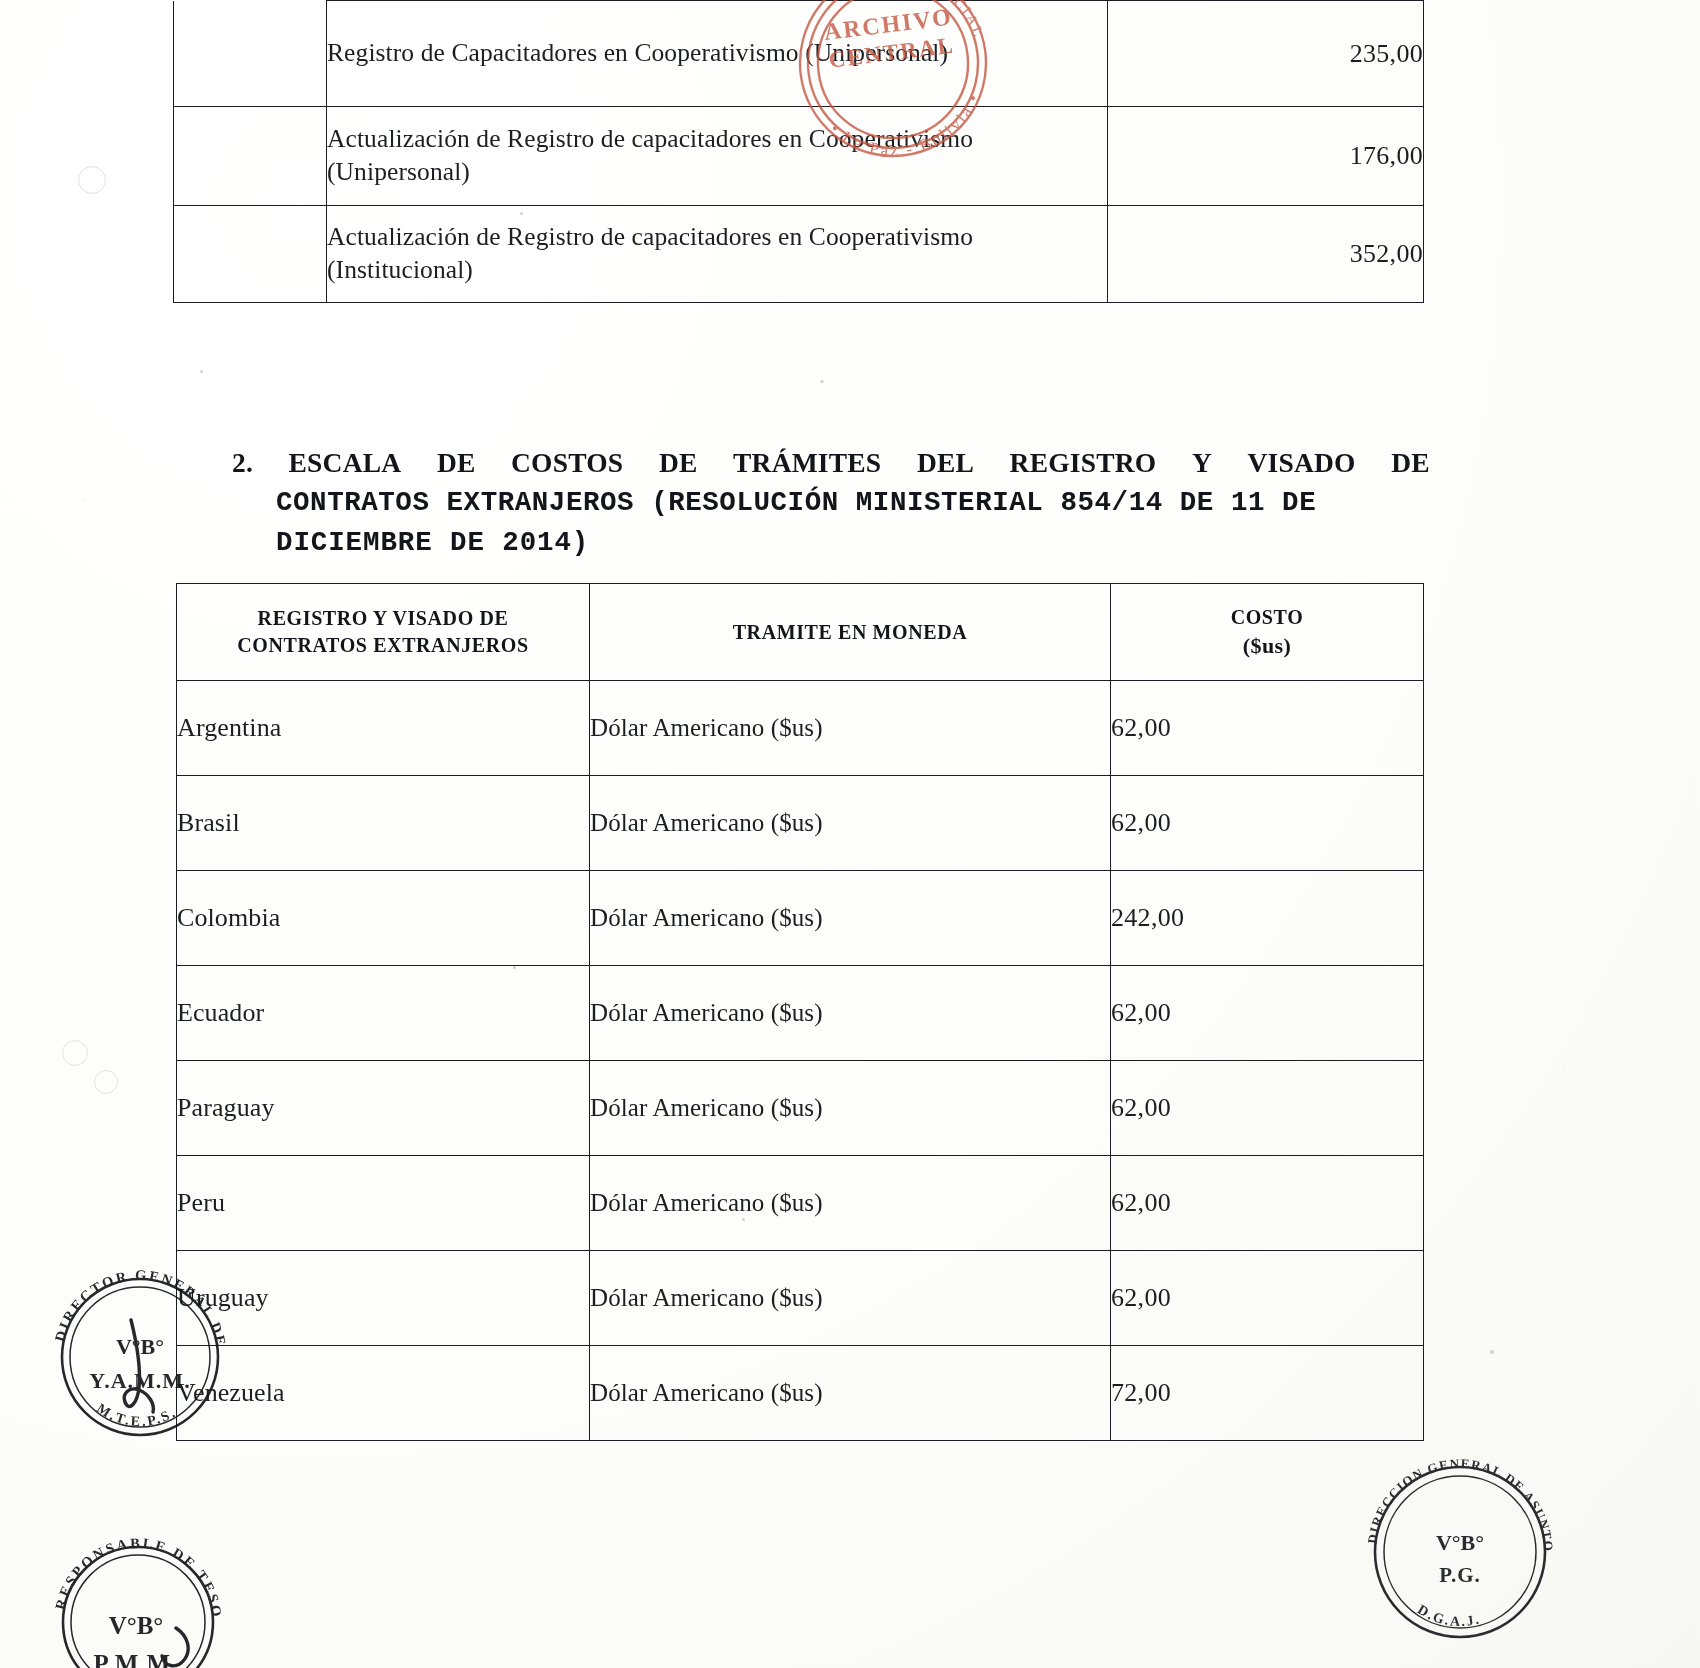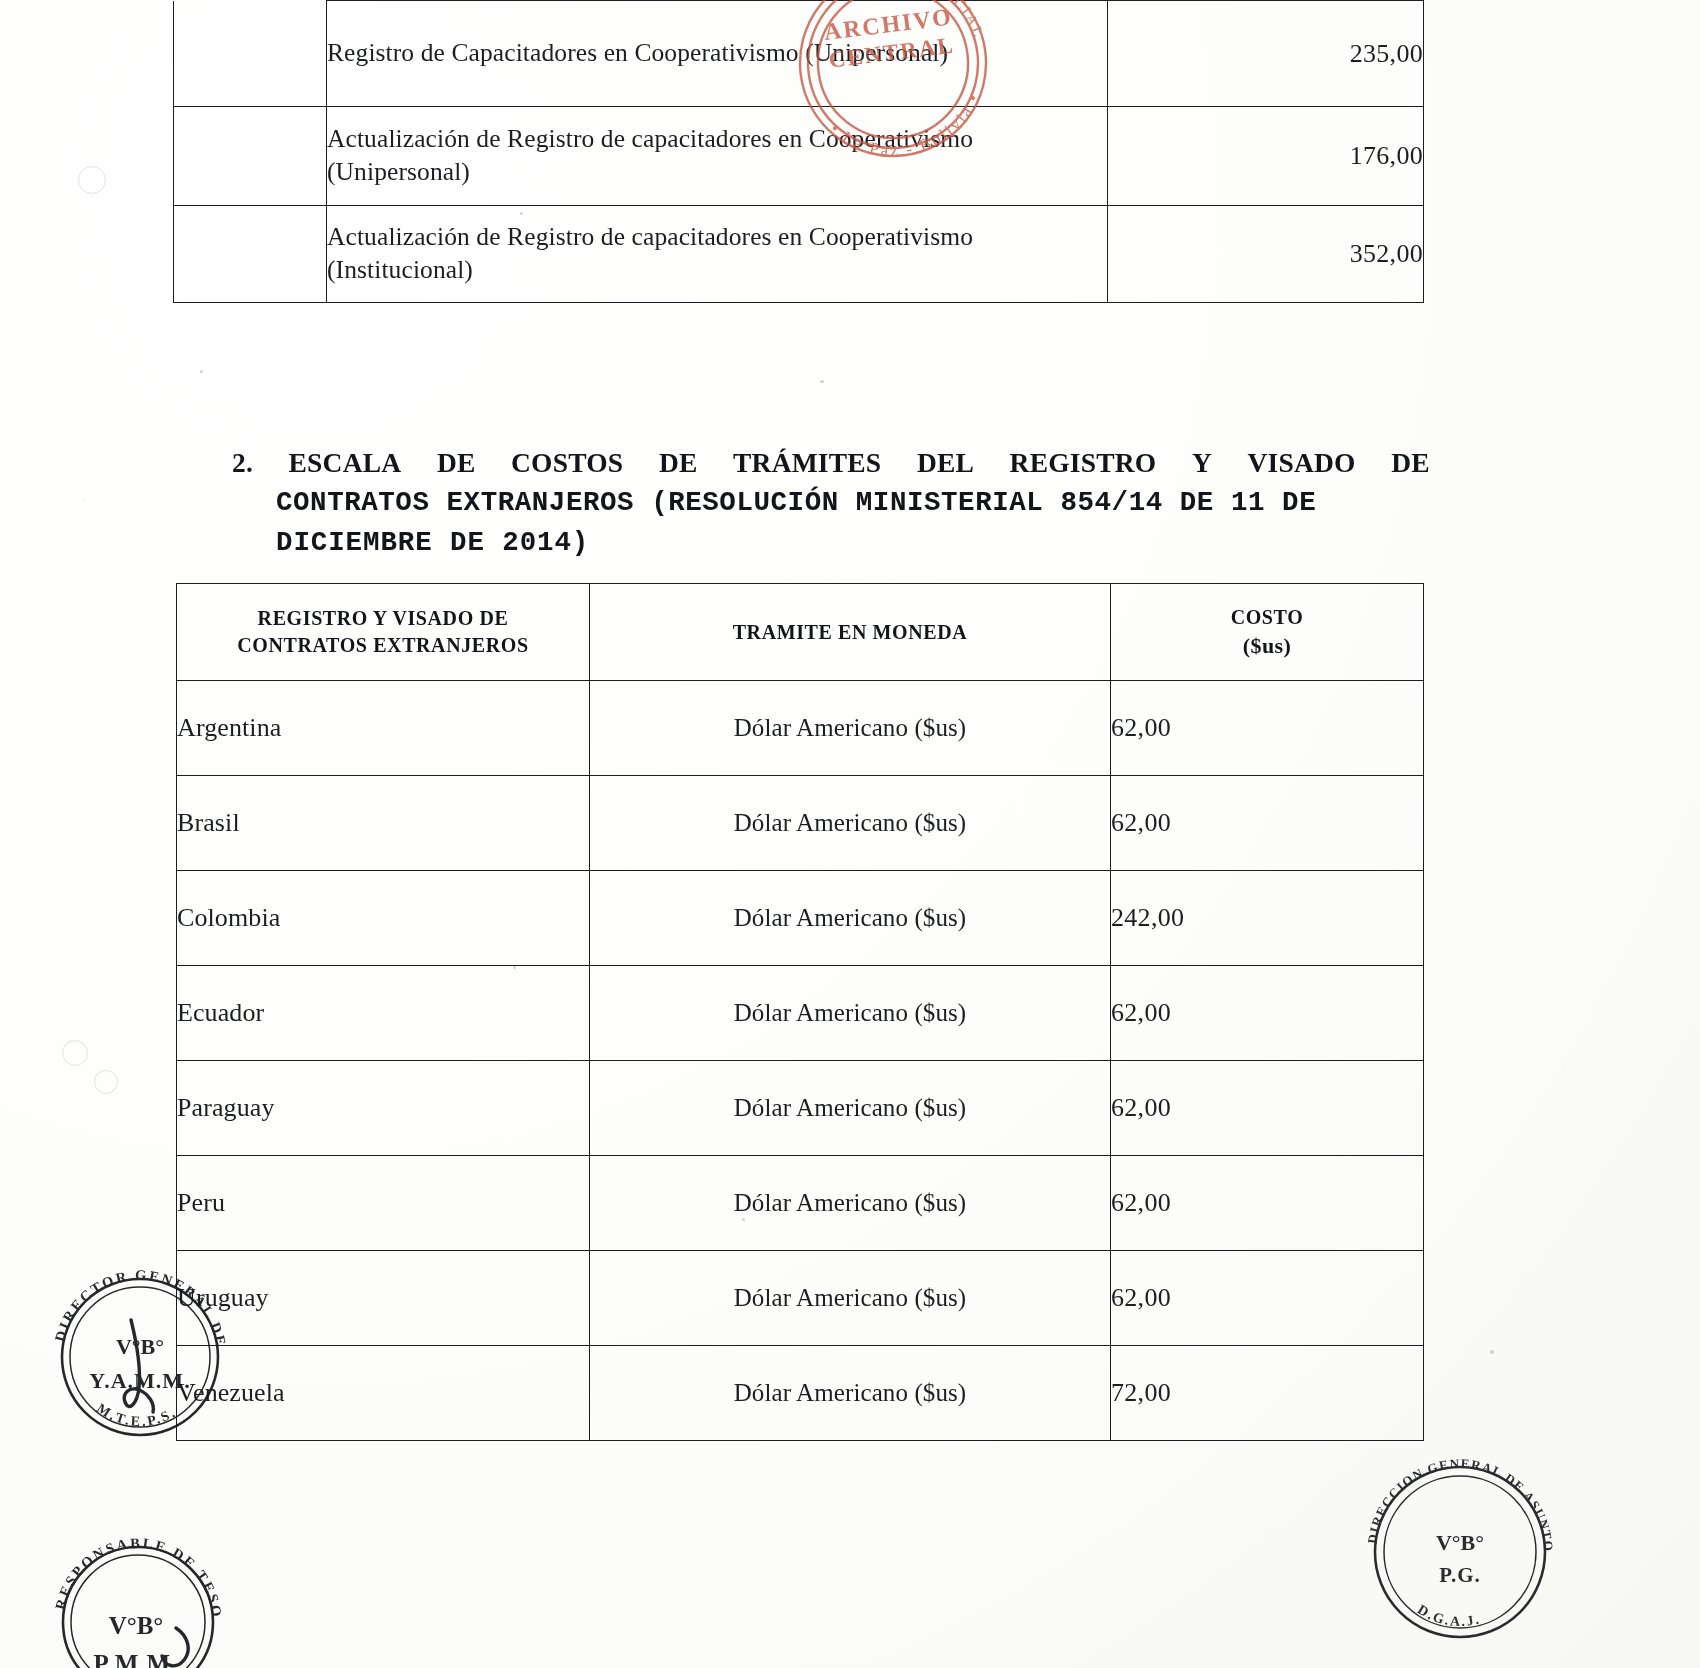--- a/index.html
+++ b/index.html
@@ -148,21 +148,21 @@
 
   .table2 tbody td { height: 94px; vertical-align: middle; }
   .td-country {
     font-size: 26px;
     padding-left: 16px;
     color: #1d1e22;
     letter-spacing: .1px;
   }
   .td-currency {
     font-size: 25px;
-    text-align: center;
+    text-align: left;
     color: #1d1e22;
     letter-spacing: .1px;
   }
   .td-cost {
     font-size: 26px;
     padding-right: 20px;
     color: #1d1e22;
     letter-spacing: .3px;
   }
 

